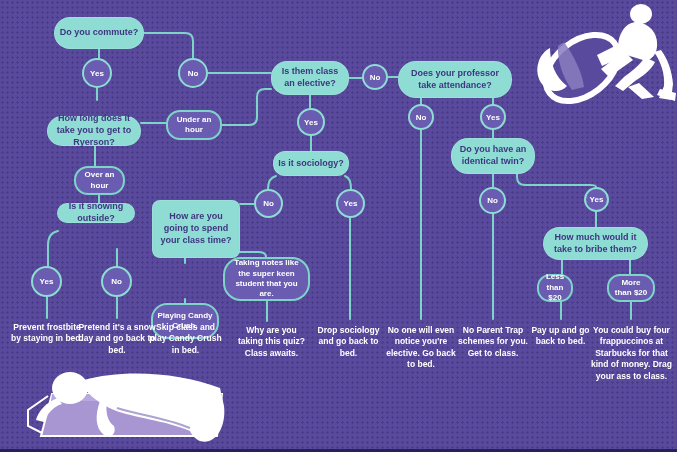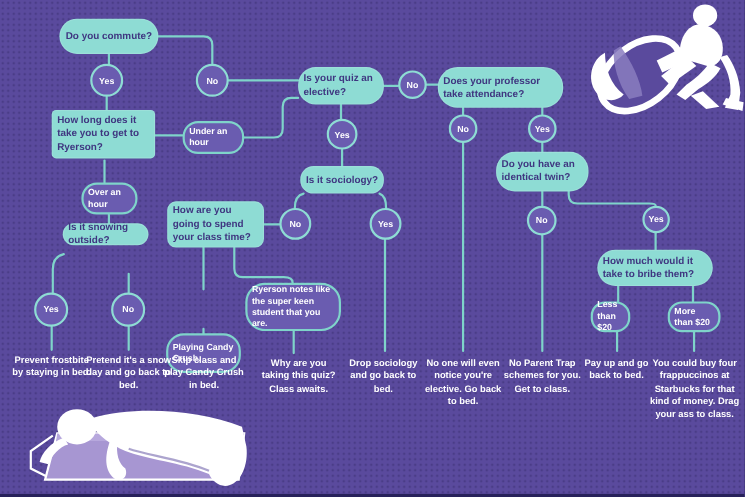--- a/index.html
+++ b/index.html
@@ -6,21 +6,21 @@
   .board{
     position:relative;width:677px;height:452px;overflow:hidden;
     background-color:#5a4a9d;
     background-image:radial-gradient(rgba(33,26,78,.28) 1px, transparent 1.4px);
     background-size:5px 5px;
     font-family:"Liberation Sans", sans-serif;
   }
   svg.wires{position:absolute;left:0;top:0;width:677px;height:452px;}
   .wires path{fill:none;stroke:#7fd4ca;stroke-width:2;stroke-linecap:round;stroke-linejoin:round;}
   .node{position:absolute;display:flex;align-items:center;justify-content:center;
-        text-align:left;box-sizing:border-box;font-weight:700;}
+        text-align:center;box-sizing:border-box;font-weight:700;}
   .q{background:#8edcd4;color:#3f3680;font-size:9px;line-height:1.3;padding:2px 5px;
      box-shadow:0 0 0 1px rgba(255,255,255,.12) inset;}
   .pill{background:#6a5cb0;color:#fff;border:2px solid #7fd4ca;font-size:8px;line-height:1.3;padding:2px 4px;}
   .circ{background:#6a5cb0;color:#fff;border:2px solid #8edcd4;border-radius:50%;font-size:8px;}
   .end{position:absolute;color:#fff;font-size:8.5px;font-weight:700;text-align:center;line-height:1.35;}
   .illus{position:absolute;}
   .bottom-bar{position:absolute;left:0;bottom:0;width:677px;height:3px;background:#27215a;}
 </style>
 </head>
 <body>
@@ -60,33 +60,33 @@
     <path d="M493,214 V319"></path>
     <path d="M517,172 V177 Q517,185 525,185 H590 Q596,185 596,187"></path>
     <path d="M596,212 V227"></path>
     <path d="M562,260 V274"></path>
     <path d="M630,260 V274"></path>
     <path d="M561,302 V319"></path>
     <path d="M631,302 V319"></path>
   </svg>
 
   <div class="node q" style="left:54px;top:17px;width:90px;height:32px;border-radius:16px;">Do you commute?</div>
-  <div class="node q" style="left:47px;top:100px;width:94px;height:44px;border-radius:4px;">How long does it take you to get to Ryerson?</div>
-  <div class="node q" style="left:271px;top:61px;width:78px;height:34px;border-radius:16px;">Is your quiz an elective?</div>
+  <div class="node q" style="left:47px;top:116px;width:94px;height:30px;border-radius:20px;">How long does it take you to get to Ryerson?</div>
+  <div class="node q" style="left:271px;top:61px;width:78px;height:34px;border-radius:16px;">Is them class an elective?</div>
   <div class="node q" style="left:398px;top:61px;width:114px;height:37px;border-radius:18px;">Does your professor take attendance?</div>
   <div class="node q" style="left:57px;top:203px;width:78px;height:20px;border-radius:17px;">Is it snowing outside?</div>
   <div class="node q" style="left:273px;top:151px;width:76px;height:25px;border-radius:12px;">Is it sociology?</div>
-  <div class="node q" style="left:152px;top:183px;width:88px;height:42px;border-radius:8px;">How are you going to spend your class time?</div>
+  <div class="node q" style="left:152px;top:200px;width:88px;height:58px;border-radius:8px;">How are you going to spend your class time?</div>
   <div class="node q" style="left:451px;top:138px;width:84px;height:36px;border-radius:17px;">Do you have an identical twin?</div>
   <div class="node q" style="left:543px;top:227px;width:105px;height:33px;border-radius:17px;">How much would it take to bribe them?</div>
 
   <div class="node pill" style="left:74px;top:166px;width:51px;height:29px;border-radius:14px;">Over an hour</div>
   <div class="node pill" style="left:166px;top:110px;width:56px;height:30px;border-radius:14px;">Under an hour</div>
   <div class="node pill" style="left:151px;top:263px;width:68px;height:36px;border-radius:16px;margin-top:40px;">Playing Candy Crush.</div>
-  <div class="node pill" style="left:223px;top:257px;width:87px;height:44px;border-radius:18px;">Ryerson notes like the super keen student that you are.</div>
+  <div class="node pill" style="left:223px;top:257px;width:87px;height:44px;border-radius:18px;">Taking notes like the super keen student that you are.</div>
   <div class="node pill" style="left:537px;top:274px;width:36px;height:28px;border-radius:13px;">Less than $20</div>
   <div class="node pill" style="left:607px;top:274px;width:48px;height:28px;border-radius:13px;">More than $20</div>
 
   <div class="node circ" style="left:82px;top:58px;width:30px;height:30px;">Yes</div>
   <div class="node circ" style="left:178px;top:58px;width:30px;height:30px;">No</div>
   <div class="node circ" style="left:297px;top:108px;width:28px;height:28px;">Yes</div>
   <div class="node circ" style="left:362px;top:64px;width:26px;height:26px;">No</div>
   <div class="node circ" style="left:408px;top:104px;width:26px;height:26px;">No</div>
   <div class="node circ" style="left:480px;top:104px;width:26px;height:26px;">Yes</div>
   <div class="node circ" style="left:31px;top:266px;width:31px;height:31px;">Yes</div>

